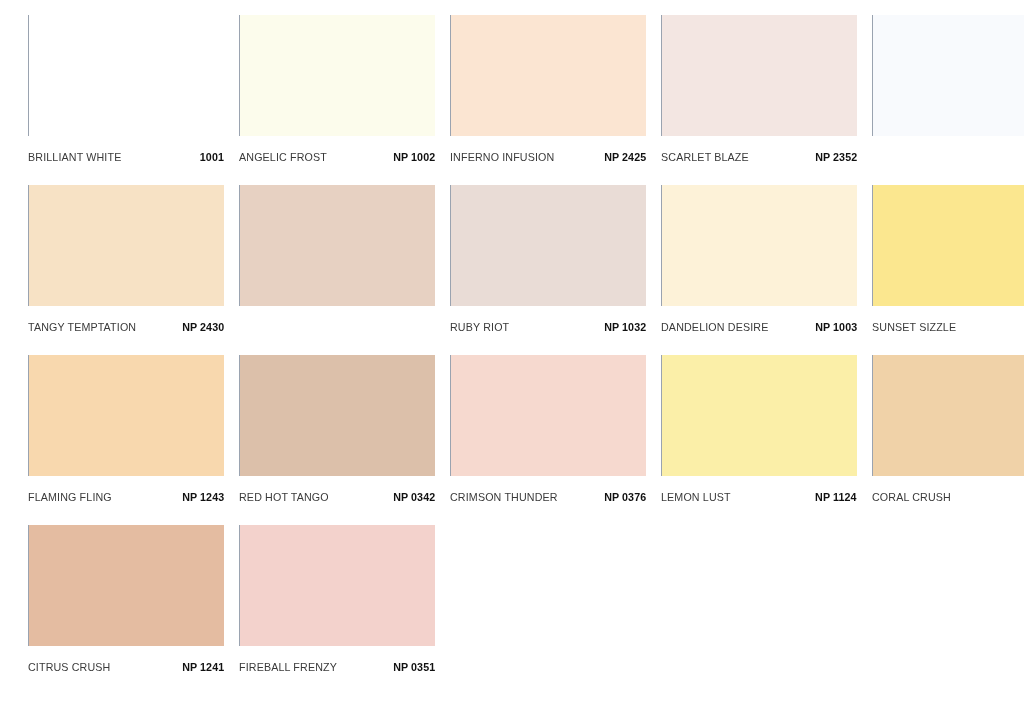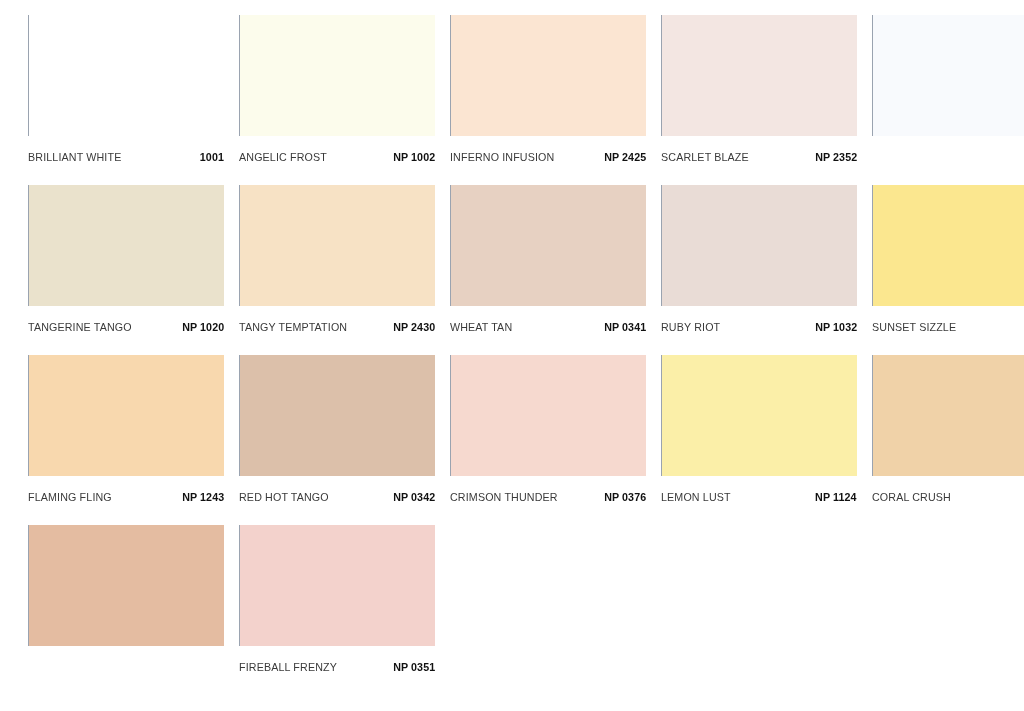--- a/index.html
+++ b/index.html
@@ -97,45 +97,41 @@
       <div class="swatch-chip" style="background: rgb(243, 230, 226); border-left-color: rgb(154, 163, 176);"></div>
       <div class="swatch-meta">
         <span class="swatch-name" style="color: rgb(58, 58, 58);">SCARLET BLAZE</span>
         <span class="swatch-code" style="color: rgb(17, 17, 17);">NP 2352</span>
       </div>
     </div>
     <div class="swatch-card">
       <div class="swatch-chip" style="background: rgb(248, 250, 253); border-left-color: rgb(154, 163, 176);"></div>
     </div>
     <div class="swatch-card">
-      <div class="swatch-chip" style="background: rgb(234, 226, 204); border-left-color: rgb(154, 163, 176);"></div>
-      <div class="swatch-meta">
-        <span class="swatch-name" style="color: rgb(58, 58, 58);">TANGERINE TANGO</span>
-        <span class="swatch-code" style="color: rgb(17, 17, 17);">NP 1020</span>
-      </div>
-    </div>
-    <div class="swatch-card">
       <div class="swatch-chip" style="background: rgb(247, 226, 197); border-left-color: rgb(154, 163, 176);"></div>
       <div class="swatch-meta">
         <span class="swatch-name" style="color: rgb(58, 58, 58);">TANGY TEMPTATION</span>
         <span class="swatch-code" style="color: rgb(17, 17, 17);">NP 2430</span>
       </div>
     </div>
     <div class="swatch-card">
       <div class="swatch-chip" style="background: rgb(231, 209, 194); border-left-color: rgb(154, 163, 176);"></div>
-      <div class="swatch-meta">
-        <span class="swatch-name" style="color: rgb(58, 58, 58);">WHEAT TAN</span>
-        <span class="swatch-code" style="color: rgb(17, 17, 17);">NP 0341</span>
-      </div>
     </div>
     <div class="swatch-card">
       <div class="swatch-chip" style="background: rgb(233, 220, 214); border-left-color: rgb(154, 163, 176);"></div>
       <div class="swatch-meta">
         <span class="swatch-name" style="color: rgb(58, 58, 58);">RUBY RIOT</span>
         <span class="swatch-code" style="color: rgb(17, 17, 17);">NP 1032</span>
+      </div>
+    </div>
+    <div class="swatch-card">
+      <div class="swatch-chip" style="background: rgb(253, 242, 216); border-left-color: rgb(154, 163, 176);"></div>
+      <div class="swatch-meta">
+        <span class="swatch-name" style="color: rgb(58, 58, 58);">DANDELION DESIRE</span>
+        <span class="swatch-code" style="color: rgb(17, 17, 17);">NP 1003</span>
       </div>
     </div>
     <div class="swatch-card">
       <div class="swatch-chip" style="background: rgb(251, 231, 143); border-left-color: rgb(154, 163, 176);"></div>
       <div class="swatch-meta">
         <span class="swatch-name" style="color: rgb(58, 58, 58);">SUNSET SIZZLE</span>
         <span class="swatch-code" style="color: rgb(17, 17, 17);">NP 1159</span>
       </div>
     </div>
     <div class="swatch-card">
@@ -168,20 +164,24 @@
     </div>
     <div class="swatch-card">
       <div class="swatch-chip" style="background: rgb(240, 210, 168); border-left-color: rgb(154, 163, 176);"></div>
       <div class="swatch-meta">
         <span class="swatch-name" style="color: rgb(58, 58, 58);">CORAL CRUSH</span>
         <span class="swatch-code" style="color: rgb(17, 17, 17);">NP 0317</span>
       </div>
     </div>
     <div class="swatch-card">
       <div class="swatch-chip" style="background: rgb(228, 188, 161); border-left-color: rgb(154, 163, 176);"></div>
+      <div class="swatch-meta">
+        <span class="swatch-name" style="color: rgb(58, 58, 58);">CITRUS CRUSH</span>
+        <span class="swatch-code" style="color: rgb(17, 17, 17);">NP 1241</span>
+      </div>
     </div>
     <div class="swatch-card">
       <div class="swatch-chip" style="background: rgb(243, 210, 204); border-left-color: rgb(154, 163, 176);"></div>
       <div class="swatch-meta">
         <span class="swatch-name" style="color: rgb(58, 58, 58);">FIREBALL FRENZY</span>
         <span class="swatch-code" style="color: rgb(17, 17, 17);">NP 0351</span>
       </div>
     </div>
   </main>
 

